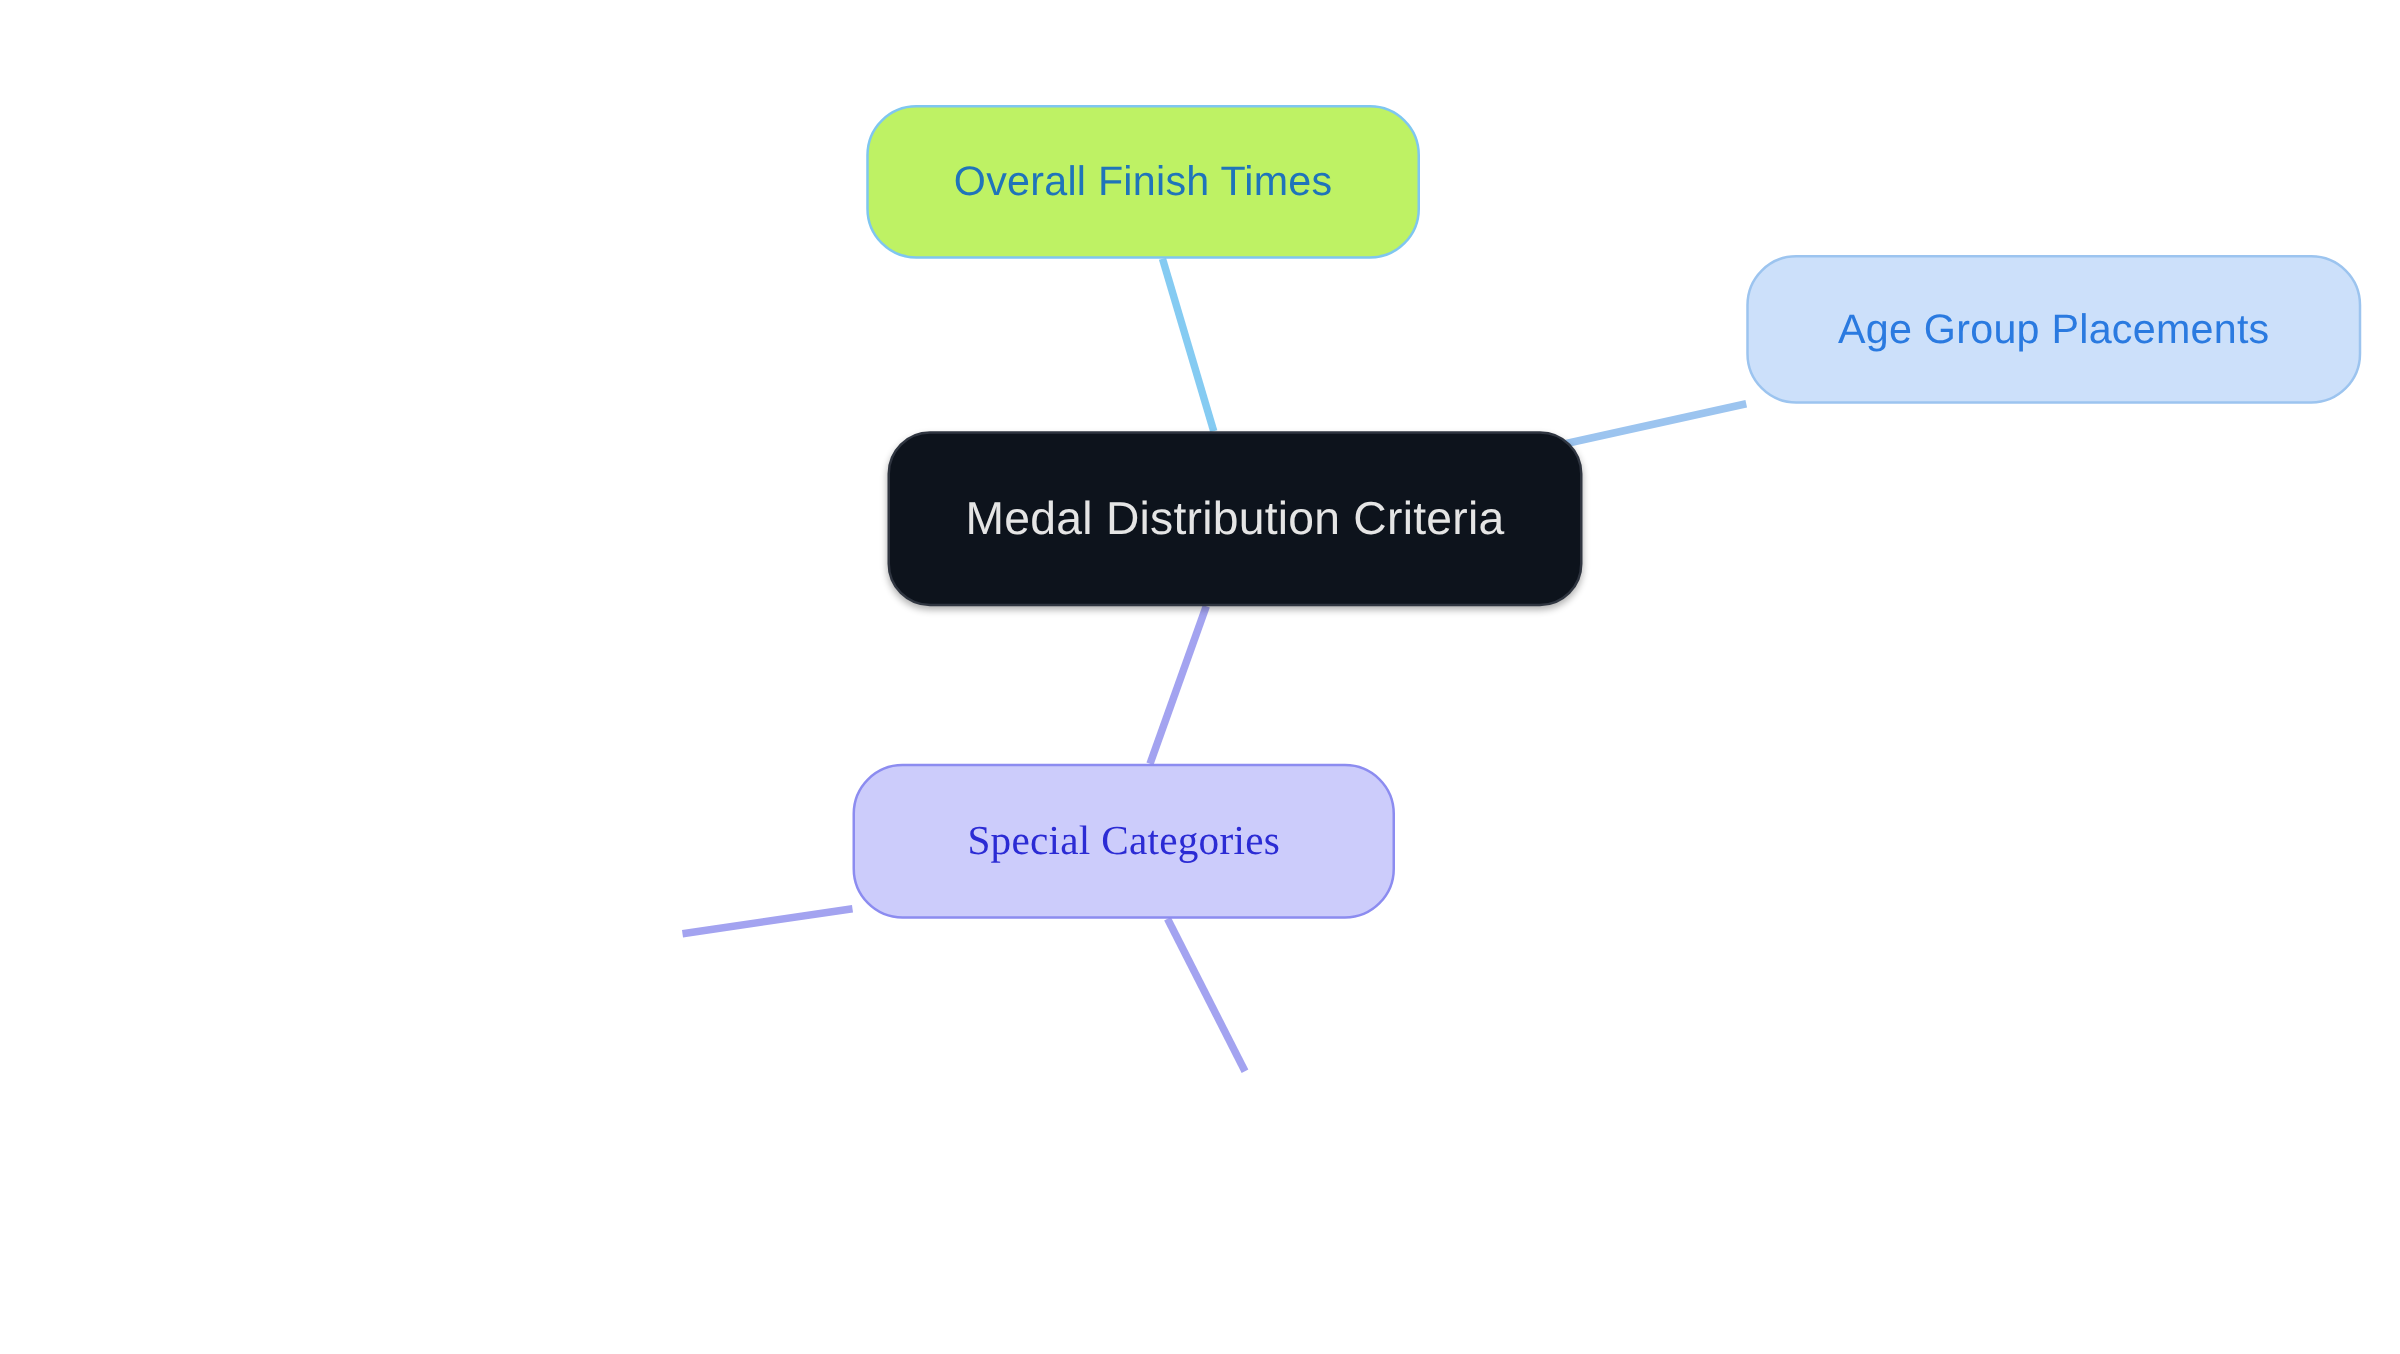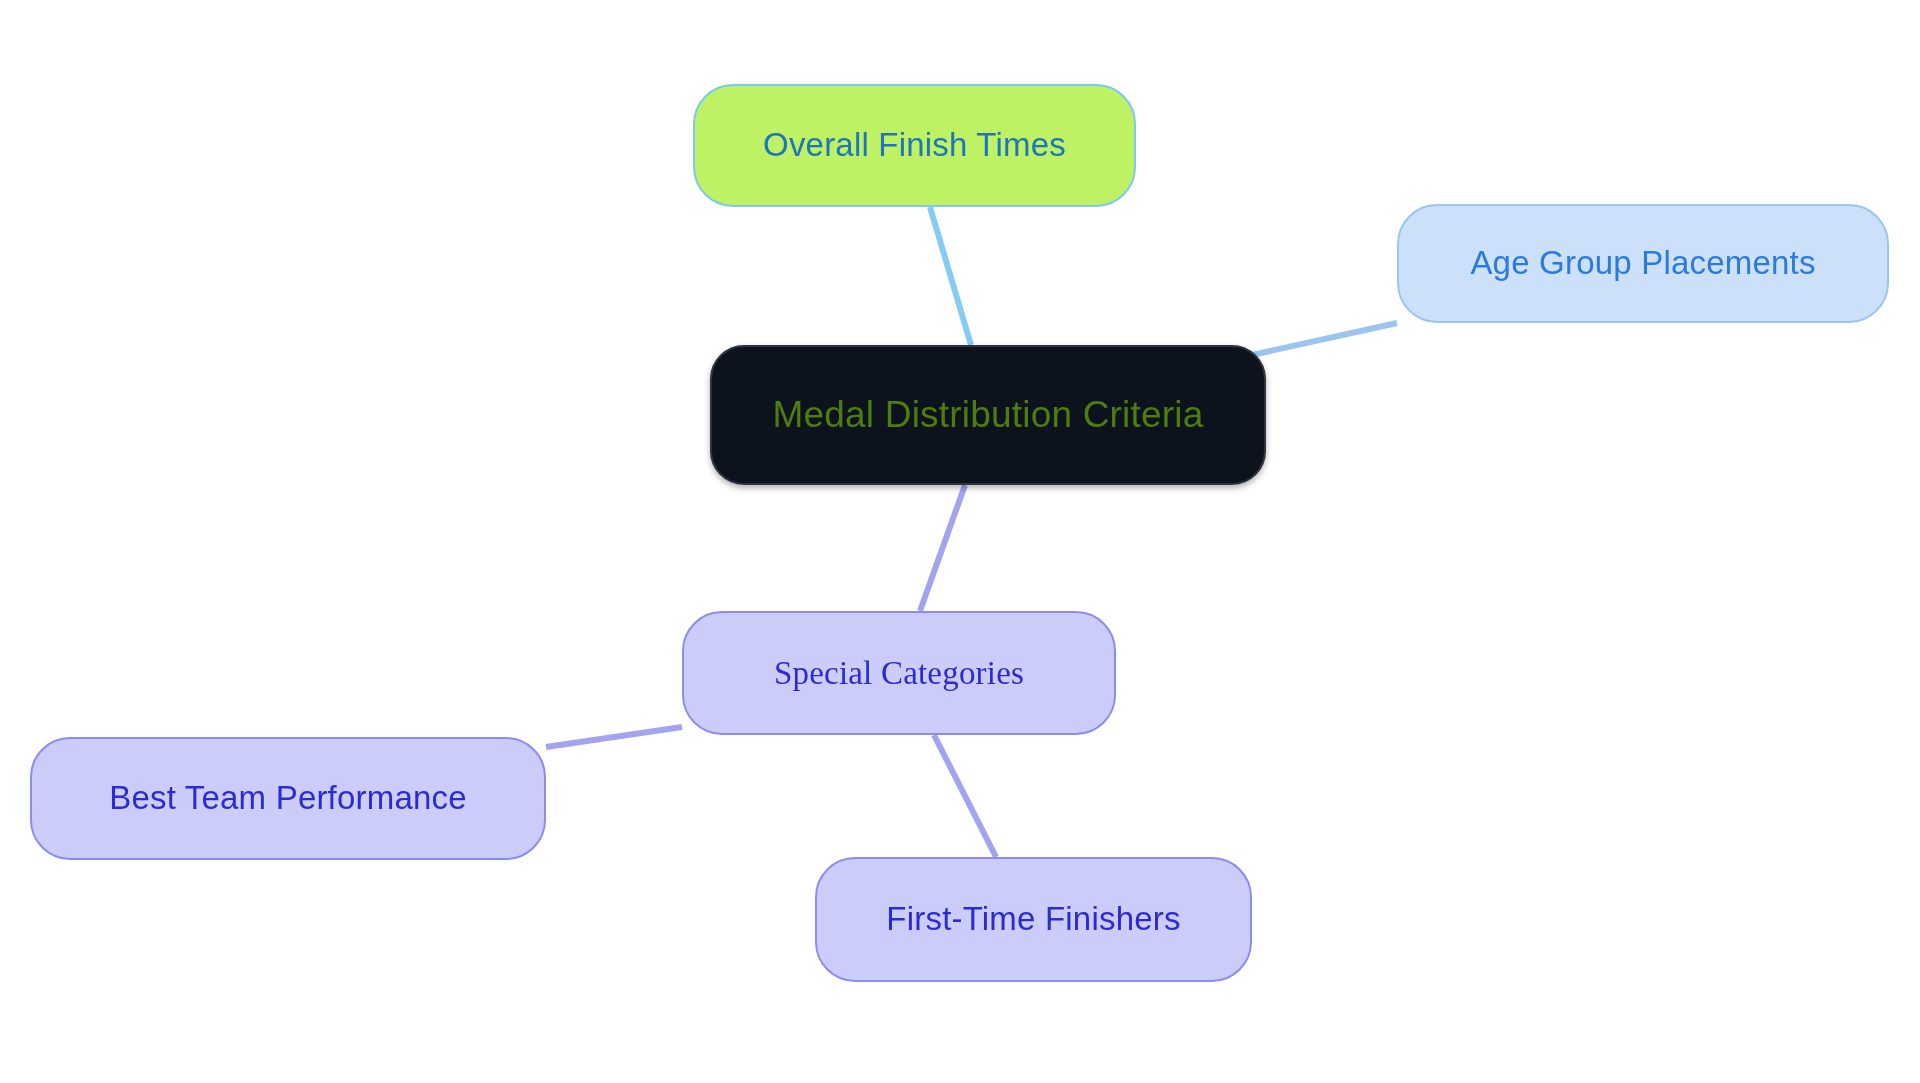--- a/index.html
+++ b/index.html
@@ -40,21 +40,21 @@
     letter-spacing: 0.2px;
   }
   .node-label {
     display: block;
     line-height: 1.1;
   }
   
   .node.root {
     background: #0d131c;
     border-color: #2f3540;
-    color: #4d7c0f;
+    color: #e5e5e5;
     border-radius: 34px;
     font-size: 37px;
     box-shadow: 0 3px 6px rgba(0,0,0,0.30);
   }
   
   .node.cyan {
     background: #bef264;
     border-color: #7fc6f0;
     color: #1f74ba;
     border-radius: 40px;
@@ -99,21 +99,15 @@
   </div>
 
   <div class="node blue" style="left: 1397px; top: 204px; width: 492px; height: 119px;">
     <span class="node-label">Age Group Placements</span>
   </div>
 
   <div class="node periwinkle" style="left: 682px; top: 611px; width: 434px; height: 124px; font-family: Liberation Serif, serif;">
     <span class="node-label">Special Categories</span>
   </div>
 
-  <div class="node periwinkle" style="left: 30px; top: 737px; width: 516px; height: 123px;">
-    <span class="node-label">Best Team Performance</span>
-  </div>
 
-  <div class="node periwinkle" style="left: 815px; top: 857px; width: 437px; height: 125px;">
-    <span class="node-label">First-Time Finishers</span>
-  </div>
 
 </div>
 
 </body></html>

